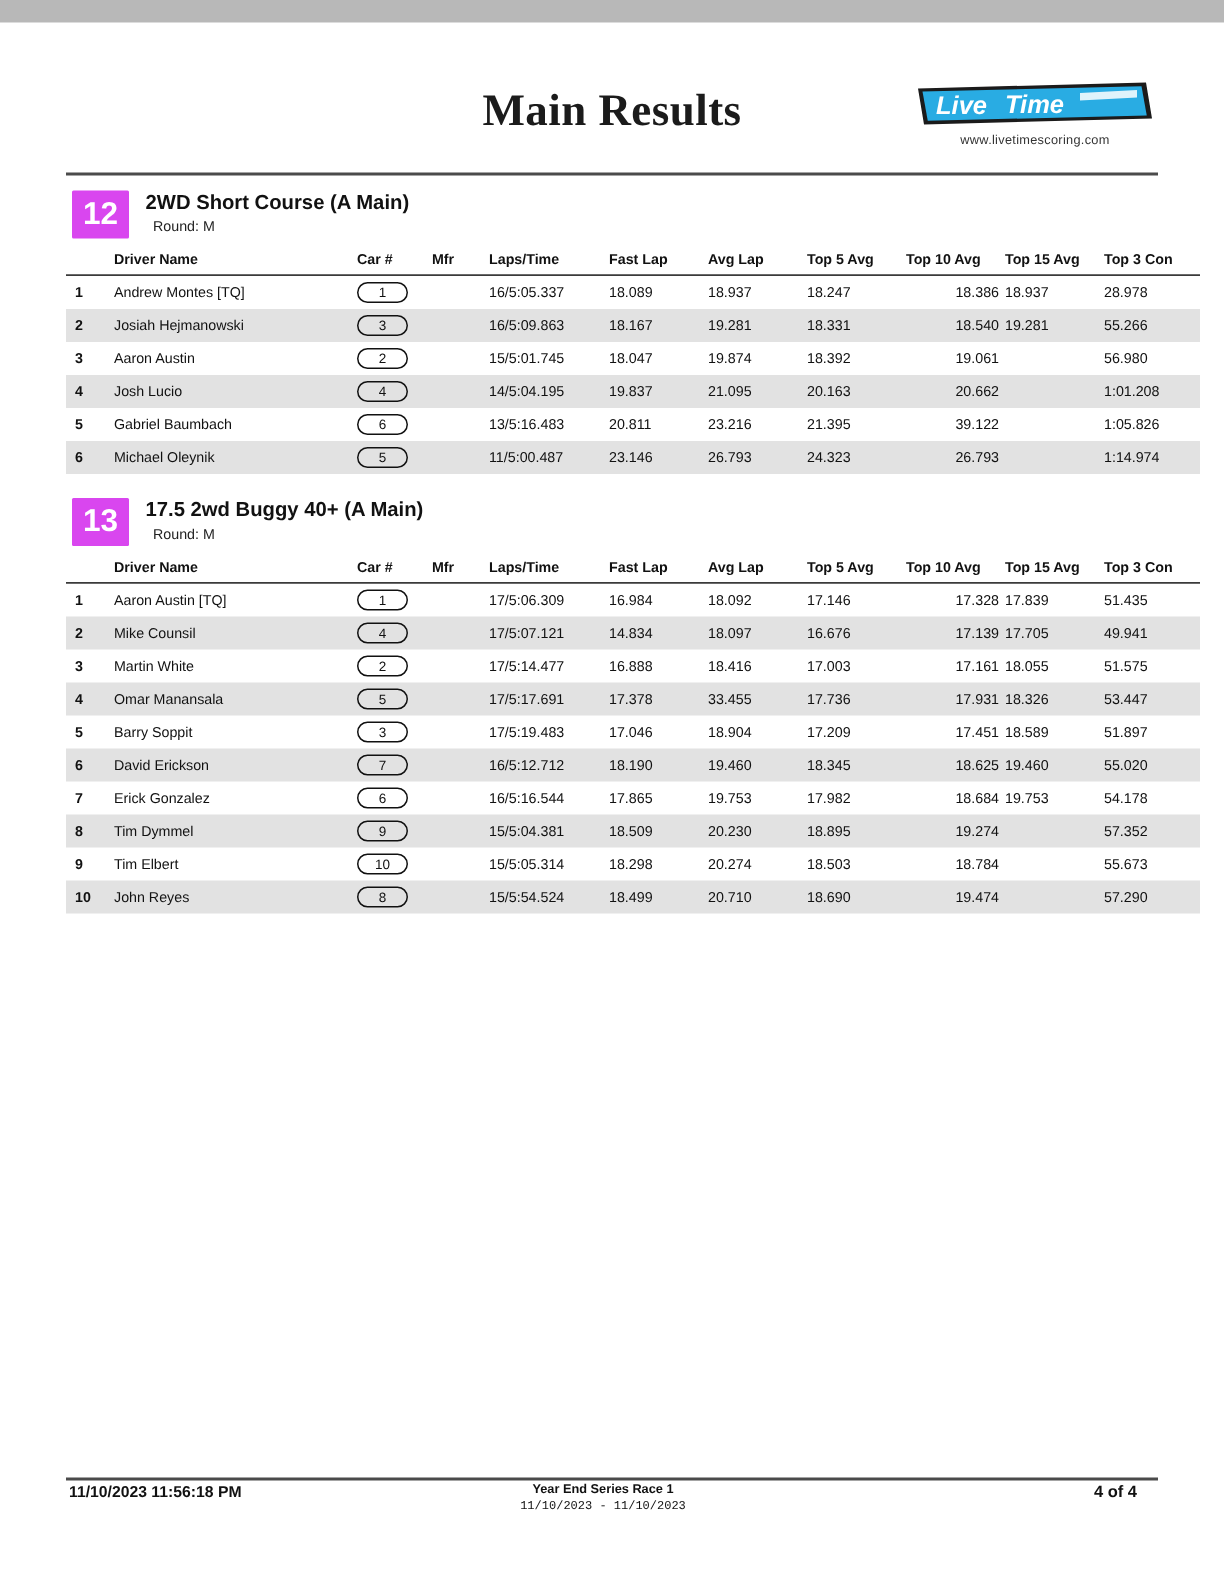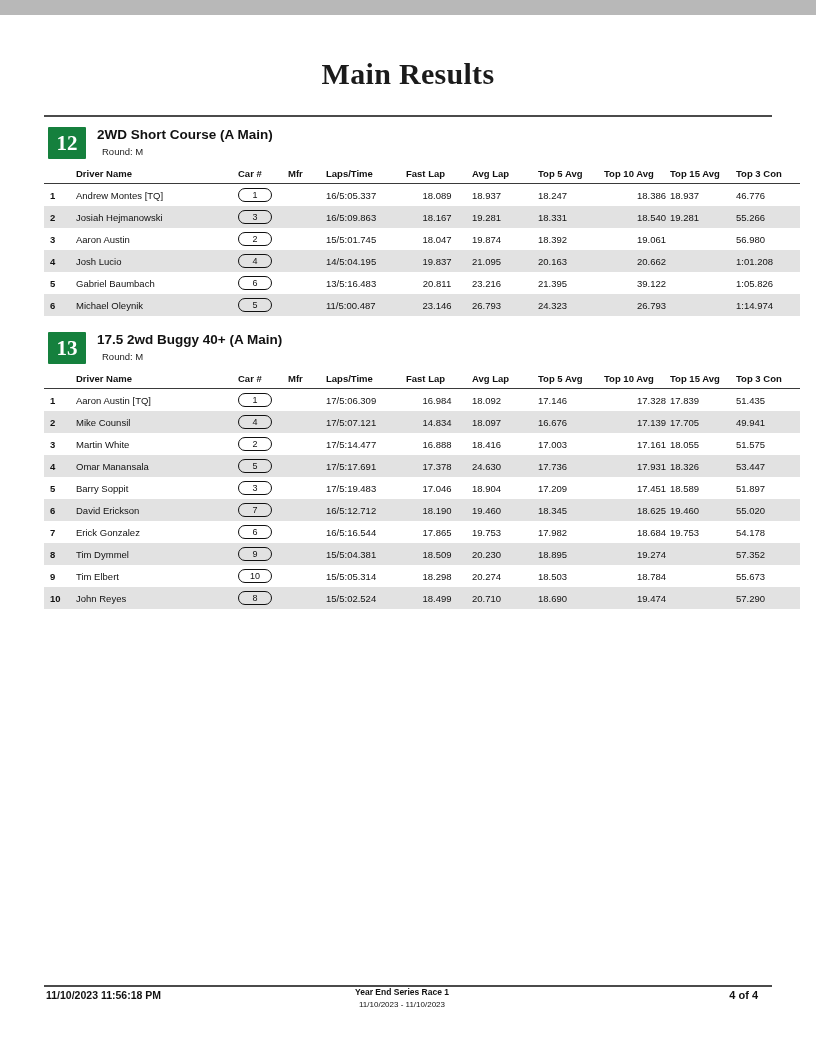--- a/index.html
+++ b/index.html
@@ -77,27 +77,27 @@
   .class-head {
     position: relative;
     height: 38px;
   }
   .class-num {
     position: absolute;
     left: 4px;
     top: 0;
     width: 38px;
     height: 32px;
-    background: #15803d;
+    background: #d946ef;
     color: #ffffff;
     font-size: 21px;
     font-weight: bold;
     line-height: 32px;
     text-align: center;
-    font-family: Liberation Serif, serif;
+    font-family: Liberation Sans, sans-serif;
     border-radius: 1px;
   }
   .class-title {
     position: absolute;
     left: 53px;
     top: 0px;
     font-size: 13.5px;
     font-weight: bold;
     color: #111;
   }
@@ -130,21 +130,21 @@
     vertical-align: middle;
   }
   tr.alt td {
     background: #e2e2e2;
   }
   .col-pos { width: 22px; text-align: left; font-weight: bold; padding-left: 6px !important; }
   .col-driver { width: 158px; }
   .col-car { width: 46px; }
   .col-mfr { width: 34px; }
   .col-laps { width: 76px; }
-  .col-fast { width: 62px; text-align: center; }
+  .col-fast { width: 62px; }
   .col-avg { width: 62px; }
   .col-t5 { width: 62px; }
   .col-t10 { width: 62px; text-align: right; }
   .col-t15 { width: 62px; }
   .col-t3 { width: 62px; }
   .car-pill {
     display: inline-block;
     min-width: 20px;
     padding: 0px 6px;
     border: 1.2px solid #111;
@@ -186,38 +186,49 @@
     top: 0px;
     text-align: center;
     font-size: 8.5px;
     font-weight: bold;
     color: #111;
   }
   .footer-center .sub {
     font-weight: normal;
     font-size: 8px;
     margin-top: 3px;
+    font-family: Liberation Mono, monospace;
   }
   .footer-right {
     position: absolute;
     right: 2px;
     top: 2px;
     font-size: 11px;
     font-weight: bold;
     color: #111;
   }
 </style>
 </head>
 <body>
 
 <div class="page">
   <div class="inner">
 
     <div class="header">
       <div class="main-title">Main Results</div>
+      <div class="logo">
+        <svg class="logo-badge" viewBox="0 0 164 32" xmlns="http://www.w3.org/2000/svg">
+          <path d="M4,6 L156,2 L160,26 L8,30 Z" fill="#1b1b1b"></path>
+          <path d="M7,8 L153,4.5 L156.5,24 L10.5,27.5 Z" fill="#29ace3"></path>
+          <text x="16" y="23" font-family="Liberation Sans, sans-serif" font-size="17" font-weight="bold" font-style="italic" fill="#ffffff">Live</text>
+          <text x="62" y="22" font-family="Liberation Sans, sans-serif" font-size="17" font-weight="bold" font-style="italic" fill="#ffffff">Time</text>
+          <path d="M112,9 L150,7 L150,12 L112,14 Z" fill="#ffffff" opacity="0.85"></path>
+        </svg>
+        <div class="logo-url">www.livetimescoring.com</div>
+      </div>
       <div class="header-rule"></div>
     </div>
 
     <div id="classes">
         <div class="class-block">
           <div class="class-head">
             <div class="class-num">12</div>
             <div class="class-title">2WD Short Course (A Main)</div>
             <div class="class-round">Round: M</div>
           </div>
@@ -242,21 +253,21 @@
                 <td class="col-pos">1</td>
                 <td class="col-driver">Andrew Montes [TQ]</td>
                 <td class="col-car"><span class="car-pill">1</span></td>
                 <td class="col-mfr"></td>
                 <td class="col-laps">16/5:05.337</td>
                 <td class="col-fast">18.089</td>
                 <td class="col-avg">18.937</td>
                 <td class="col-t5">18.247</td>
                 <td class="col-t10">18.386</td>
                 <td class="col-t15">18.937</td>
-                <td class="col-t3">46.776</td>
+                <td class="col-t3">28.978</td>
               </tr>
               <tr class="alt">
                 <td class="col-pos">2</td>
                 <td class="col-driver">Josiah  Hejmanowski</td>
                 <td class="col-car"><span class="car-pill">3</span></td>
                 <td class="col-mfr"></td>
                 <td class="col-laps">16/5:09.863</td>
                 <td class="col-fast">18.167</td>
                 <td class="col-avg">19.281</td>
                 <td class="col-t5">18.331</td>
@@ -381,21 +392,21 @@
                 <td class="col-t15">18.055</td>
                 <td class="col-t3">51.575</td>
               </tr>
               <tr class="alt">
                 <td class="col-pos">4</td>
                 <td class="col-driver">Omar Manansala</td>
                 <td class="col-car"><span class="car-pill">5</span></td>
                 <td class="col-mfr"></td>
                 <td class="col-laps">17/5:17.691</td>
                 <td class="col-fast">17.378</td>
-                <td class="col-avg">24.630</td>
+                <td class="col-avg">33.455</td>
                 <td class="col-t5">17.736</td>
                 <td class="col-t10">17.931</td>
                 <td class="col-t15">18.326</td>
                 <td class="col-t3">53.447</td>
               </tr>
               <tr>
                 <td class="col-pos">5</td>
                 <td class="col-driver">Barry Soppit</td>
                 <td class="col-car"><span class="car-pill">3</span></td>
                 <td class="col-mfr"></td>
@@ -457,21 +468,21 @@
                 <td class="col-t5">18.503</td>
                 <td class="col-t10">18.784</td>
                 <td class="col-t15"></td>
                 <td class="col-t3">55.673</td>
               </tr>
               <tr class="alt">
                 <td class="col-pos">10</td>
                 <td class="col-driver">John  Reyes</td>
                 <td class="col-car"><span class="car-pill">8</span></td>
                 <td class="col-mfr"></td>
-                <td class="col-laps">15/5:02.524</td>
+                <td class="col-laps">15/5:54.524</td>
                 <td class="col-fast">18.499</td>
                 <td class="col-avg">20.710</td>
                 <td class="col-t5">18.690</td>
                 <td class="col-t10">19.474</td>
                 <td class="col-t15"></td>
                 <td class="col-t3">57.290</td>
               </tr>
             </tbody>
           </table>
         </div>

